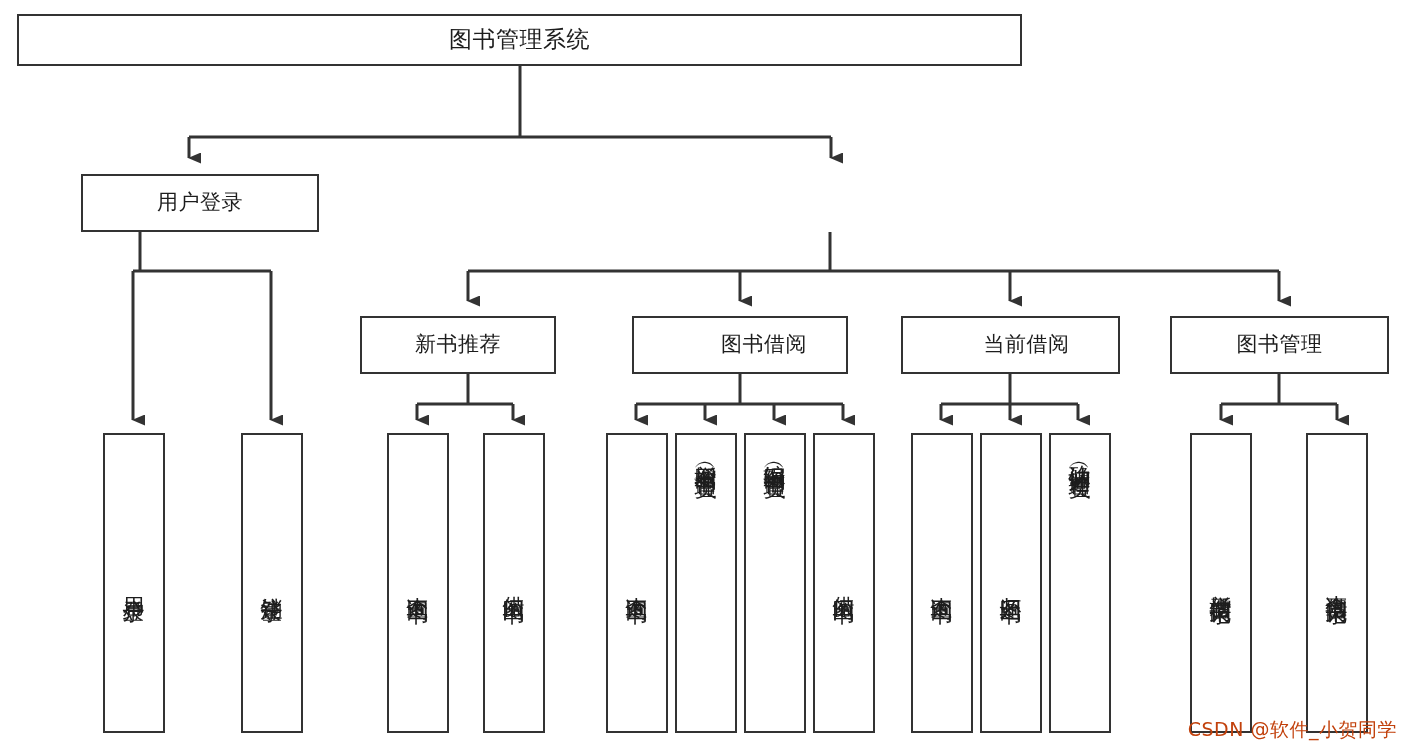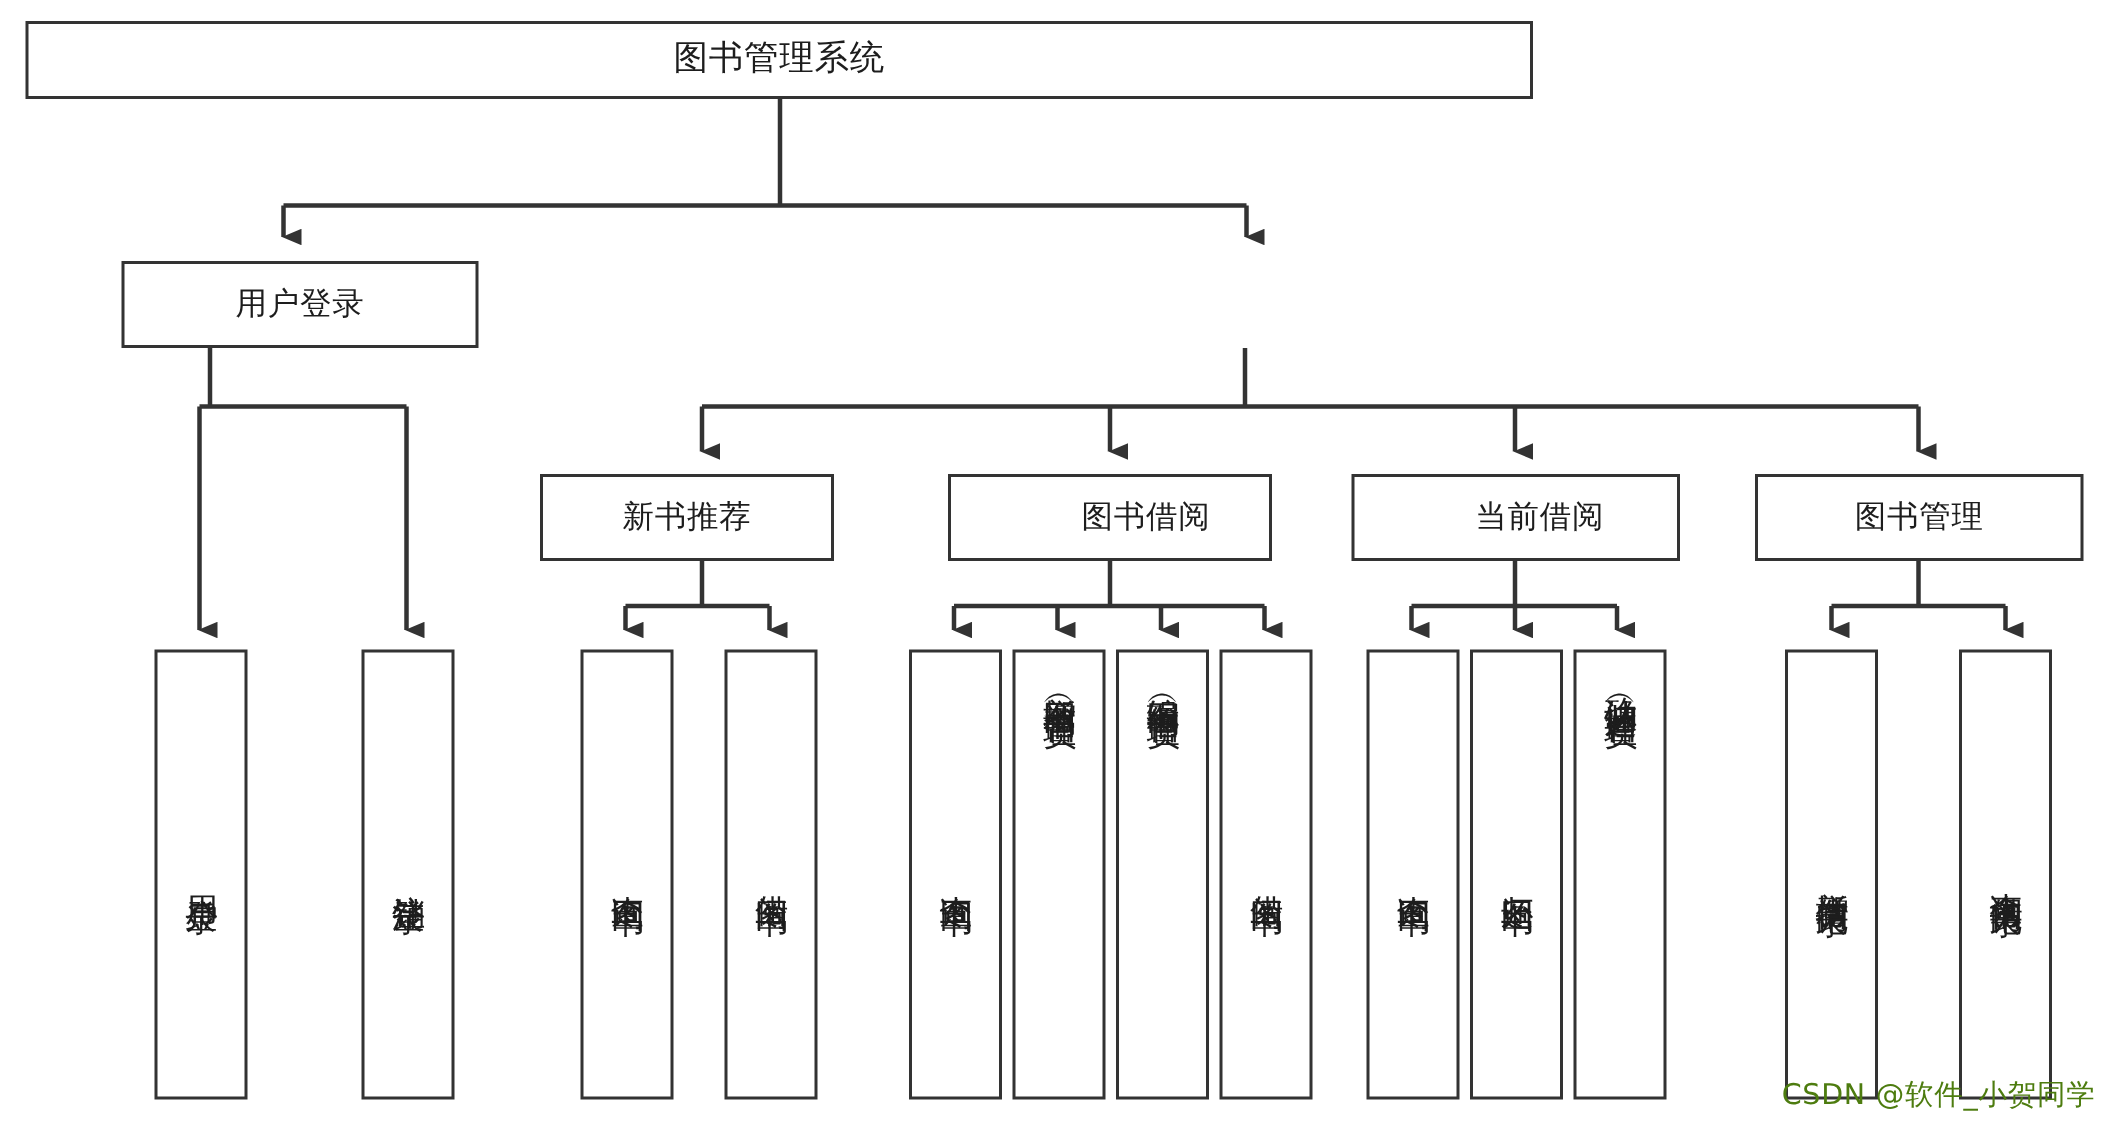--- a/index.html
+++ b/index.html
@@ -63,21 +63,21 @@
   .node.leaf.center{align-items:center;}
   .node.leaf.top{align-items:flex-start;}
   .node.leaf.top .label{margin-top:12px;}
 
   
   #watermark{
     position:absolute;
     right:8px;
     bottom:4px;
     font-size:19px;
-    color:#4d7c0f;
+    color:#c2410c;
     z-index:5;
     white-space:nowrap;
     letter-spacing:0.5px;
   }
 </style>
 </head>
 <body>
 
 <div id="canvas">
 

